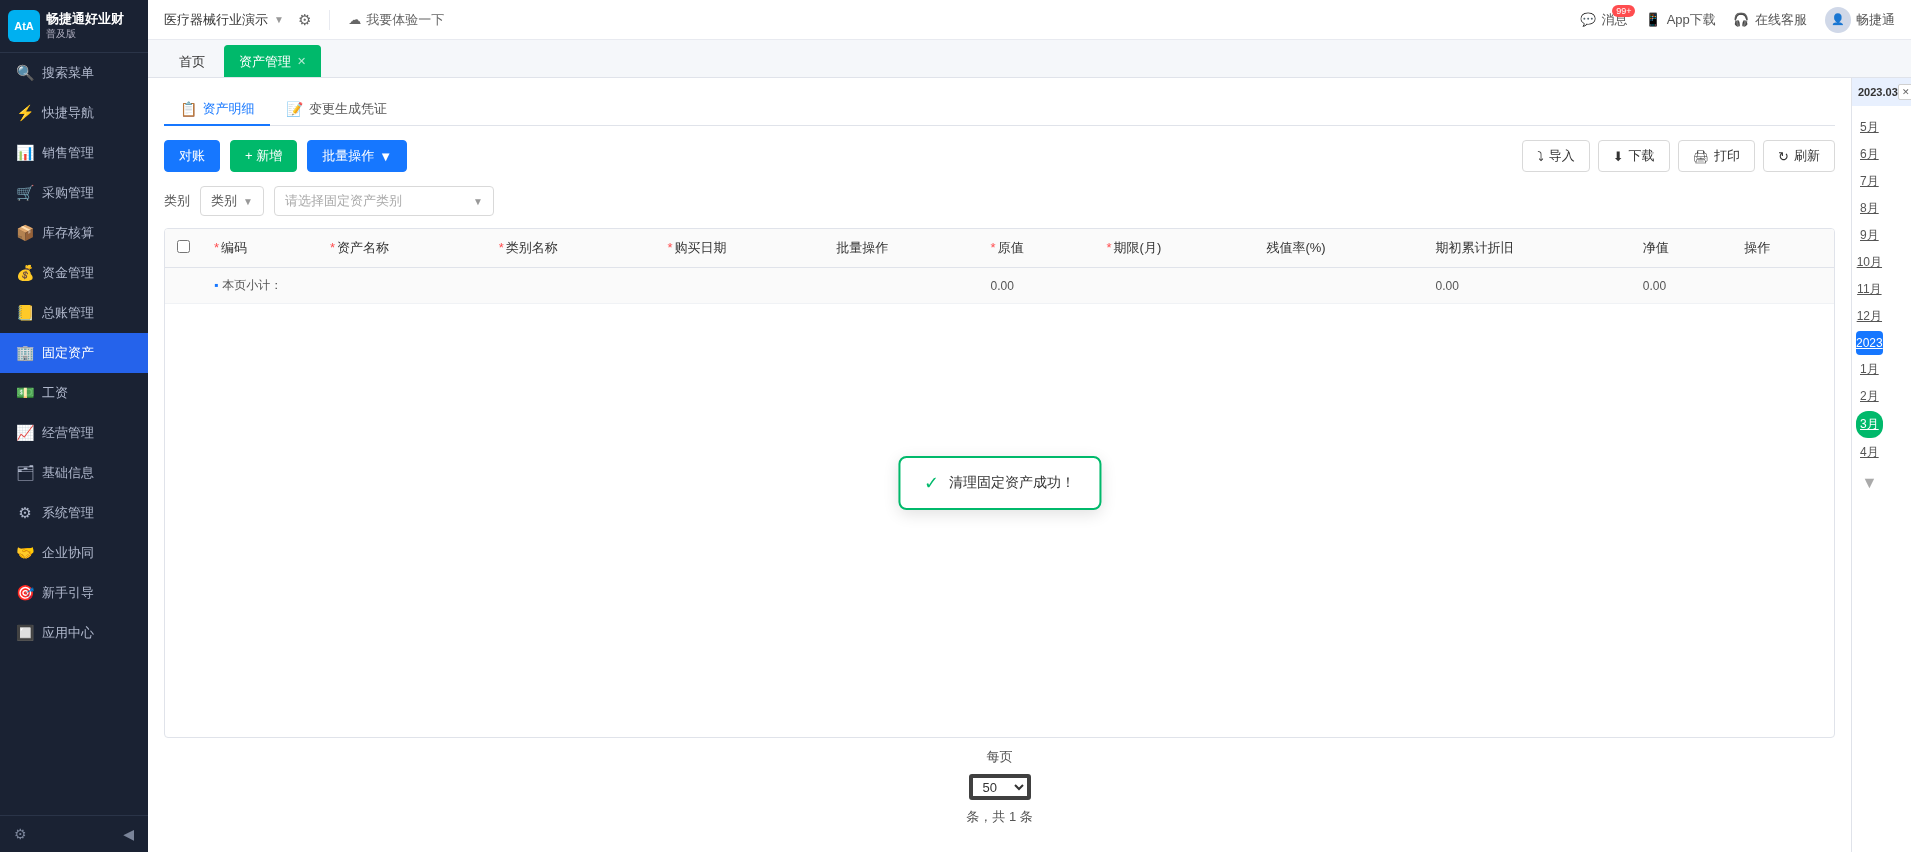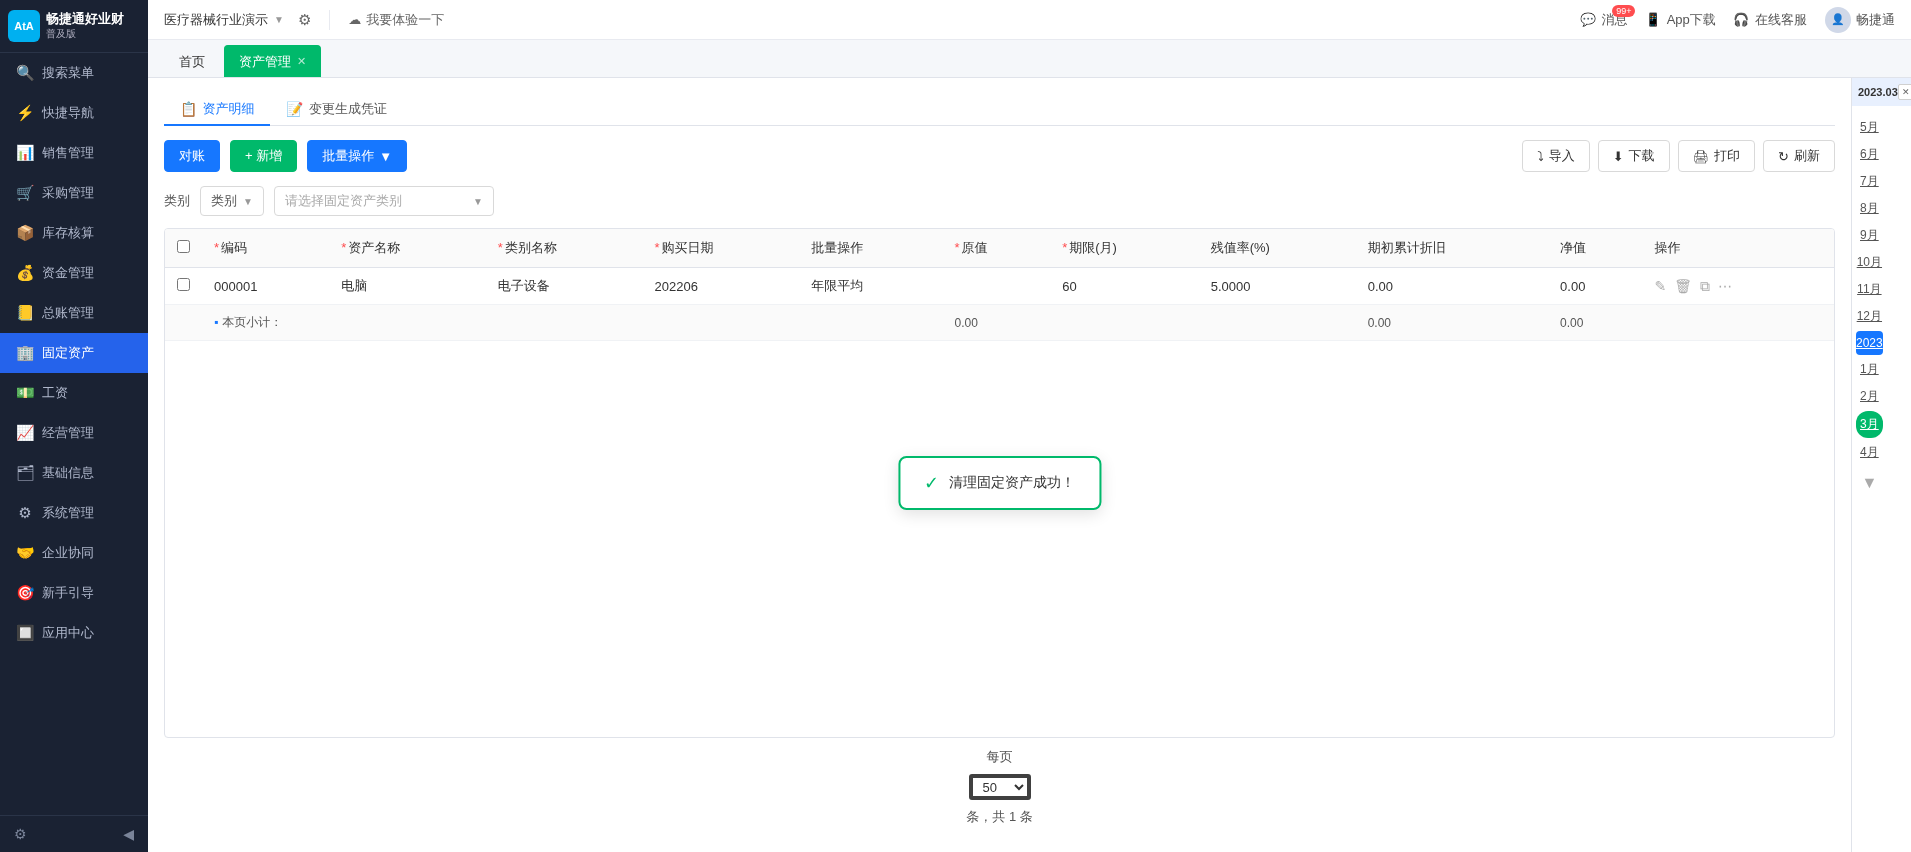--- a/index.html
+++ b/index.html
@@ -500,41 +500,20 @@
                 <th>批量操作</th>
                 <th><span class="required-star">*</span>原值</th>
                 <th><span class="required-star">*</span>期限(月)</th>
                 <th>残值率(%)</th>
                 <th>期初累计折旧</th>
                 <th>净值</th>
                 <th>操作</th>
               </tr>
           </thead>
           <tbody id="table-body">
-              <tr>
-      <td class="checkbox-cell"><input type="checkbox" style=""></td>
-      <td>000001</td>
-      <td>电脑</td>
-      <td>电子设备</td>
-      <td>202206</td>
-      <td>年限平均</td>
-      <td></td>
-      <td>60</td>
-      <td>5.0000</td>
-      <td>0.00</td>
-      <td>0.00</td>
-      <td>
-        <div class="action-icons">
-          <span class="action-icon" title="编辑">✎</span>
-          <span class="action-icon" title="删除">🗑</span>
-          <span class="action-icon" title="复制">⧉</span>
-          <span class="action-icon" title="更多">⋯</span>
-        </div>
-      </td>
-    </tr>
               <tr class="subtotal-row">
     <td></td>
     <td colspan="4">
       <span style="color:#1677ff;margin-right:4px">▪</span>本页小计：
     </td>
     <td></td>
     <td>0.00</td>
     <td></td>
     <td></td>
     <td>0.00</td>

